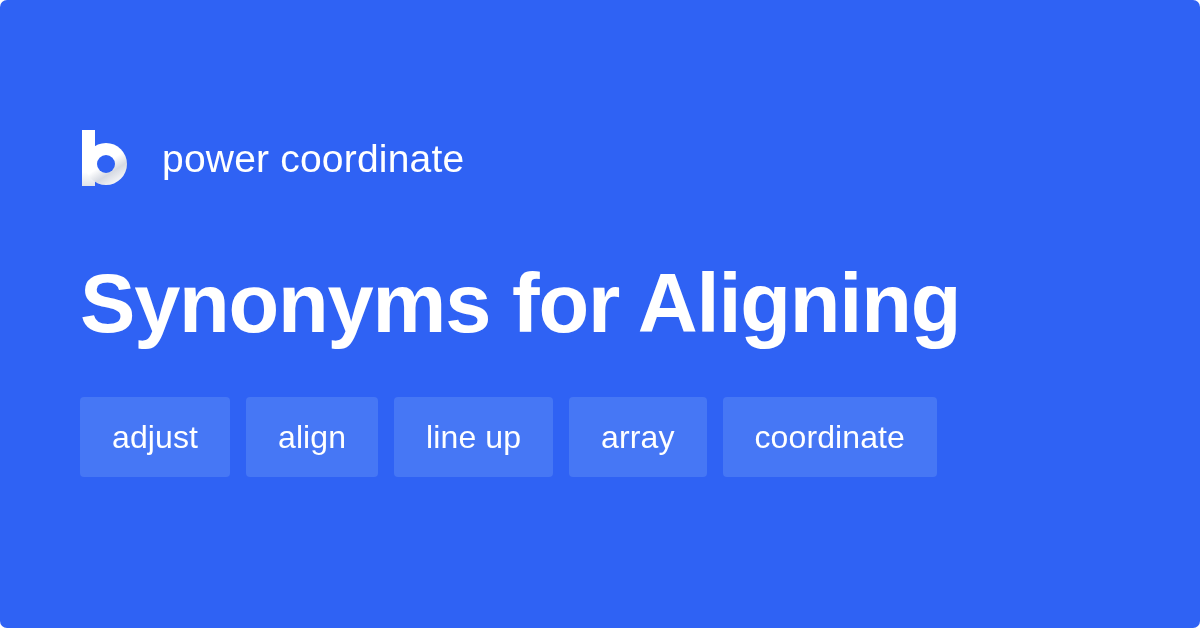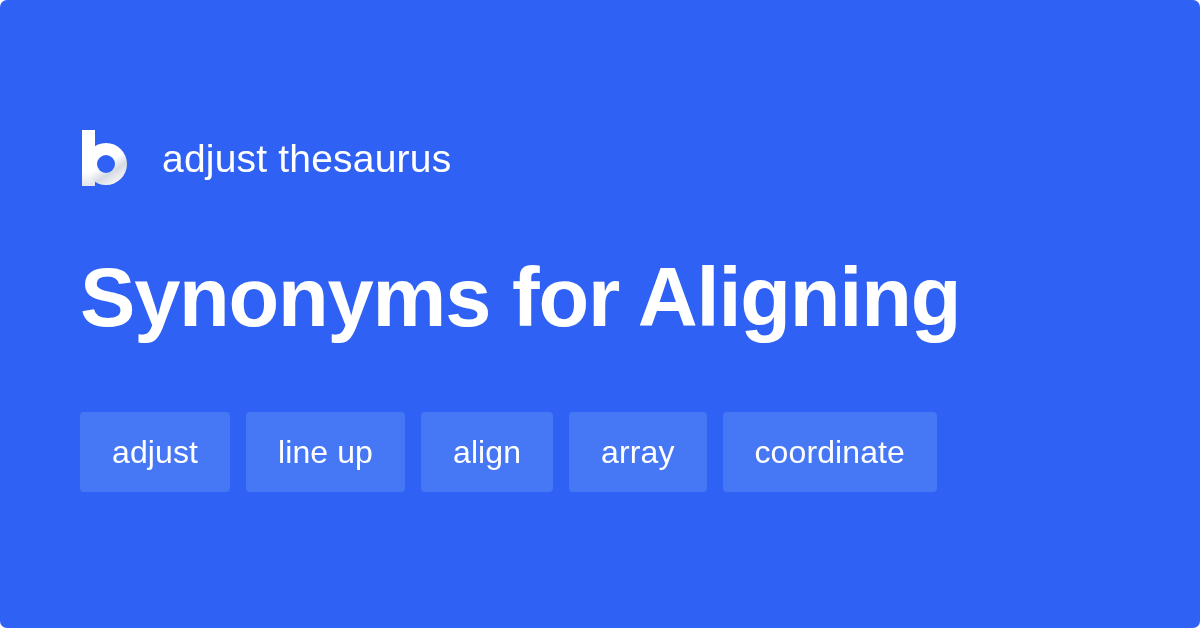--- a/index.html
+++ b/index.html
@@ -50,35 +50,35 @@
     font-weight: 400;
     letter-spacing: 0.2px;
     line-height: 1;
     white-space: nowrap;
   }
 
   
   .headline {
     position: absolute;
     left: 80px;
-    top: 256px;
+    top: 262px;
     margin: 0;
     color: #ffffff;
     font-size: 83px;
     font-weight: 700;
     letter-spacing: -1.2px;
     line-height: 1;
     white-space: nowrap;
   }
 
   
   .chips {
     position: absolute;
     left: 80px;
-    top: 412px;
+    top: 397px;
     display: flex;
     align-items: stretch;
     gap: 16px;
   }
 
   .chip {
     box-sizing: border-box;
     height: 80px;
     min-width: 0;
     padding: 0 32px;
@@ -115,26 +115,26 @@
           <stop offset="100%" stop-color="#dfe3ea"></stop>
         </linearGradient>
       </defs>
 
       <rect x="2" y="0" width="13" height="56" fill="url(#stemGrad)"></rect>
 
       <circle cx="26" cy="34" r="21" fill="url(#bowlGrad)"></circle>
 
       <circle cx="26" cy="34" r="9" fill="#2f62f4"></circle>
     </svg>
-    <span class="brand-name">adjust thesaurus</span>
+    <span class="brand-name">power coordinate</span>
   </div>
 
   <h1 class="headline">Synonyms for Aligning</h1>
 
   <div class="chips">
     <span class="chip">adjust</span>
+    <span class="chip">align</span>
     <span class="chip">line up</span>
-    <span class="chip">align</span>
     <span class="chip">array</span>
     <span class="chip">coordinate</span>
   </div>
 
 </div>
 
 </body></html>

